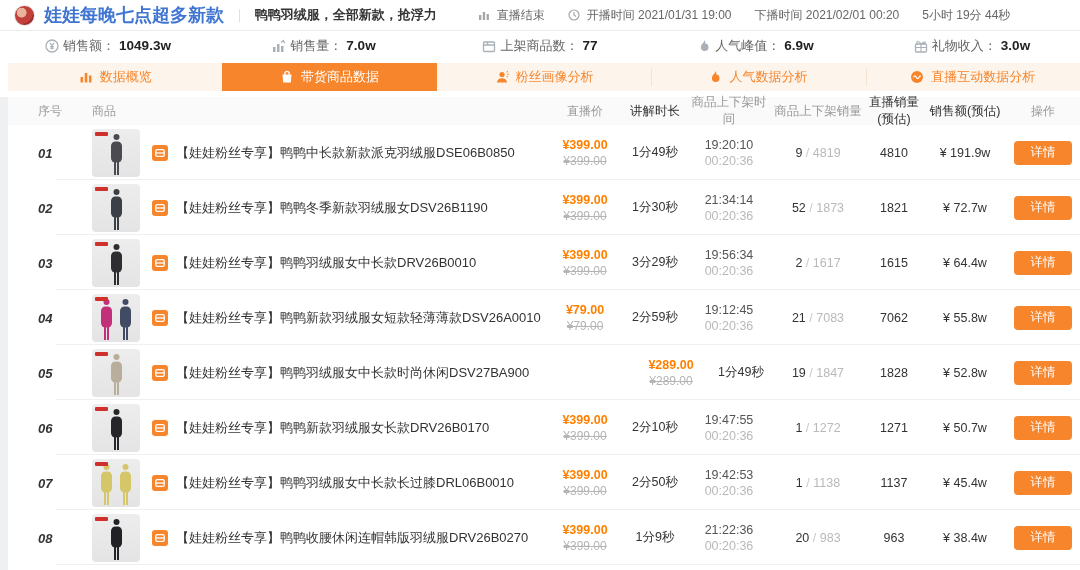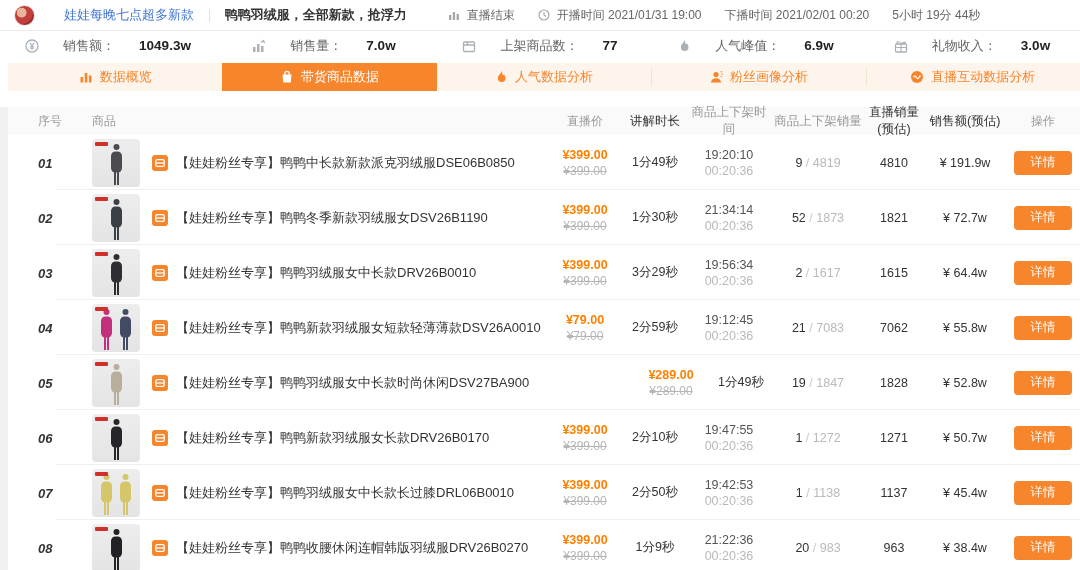--- a/index.html
+++ b/index.html
@@ -8,46 +8,46 @@
   :root{
     --accent:#f7852c; --price:#ff8000; --link:#4076d2;
     --txt:#333; --gray:#999; --lightgray:#b9b9b9;
     --tabbar:#fdf5ec; --thead:#fafafa; --line:#f0f0f0;
   }
   
   .topbar{ height:30px; display:flex; align-items:center; padding:0 14px; gap:9px; }
   .avatar{ width:21px; height:21px; border-radius:50%;
     background:radial-gradient(circle at 35% 35%, #e8b49a 0 26%, #c2403c 30% 62%, #9e2d2c 66%);
     border:1px solid #e3e3e3; flex:0 0 auto;}
-  .room-title{ color:var(--link); font-size:13px; font-weight:normal; text-decoration:none; cursor:pointer;margin-left:20px;}
+  .room-title{ color:var(--link); font-size:18px; font-weight:bold; text-decoration:none; cursor:pointer;}
   .tb-div{ color:#d9d9d9; font-size:13px; }
   .subtitle{ color:#333; font-size:13px; font-weight:bold; margin-right:26px;}
   .tb-item{ display:flex; align-items:center; gap:7px; color:#666; font-size:12px; }
   .tb-item .ic{ color:#a6a6a6; display:flex; }
   .tb-item + .tb-item{ margin-left:14px; }
   .tb-status{ margin-left:6px; }
   
   .statsbar{ height:30px; border-top:1px solid #ececec; display:flex; align-items:center; }
-  .stat{ flex:1; display:flex; align-items:center; justify-content:center; gap:24px; font-size:13px; color:#666;}
+  .stat{ flex:1; display:flex; align-items:center; justify-content:center; gap:4px; font-size:13px; color:#666;}
   .stat .ic{ color:#a9b0b7; display:flex; }
   .stat b{ color:#222; font-size:13.5px; }
   
   .tabwrap{ margin:3px 0 0 8px; }
   .tabs{ display:flex; height:28px; background:var(--tabbar); }
   .tab{ flex:1; display:flex; align-items:center; justify-content:center; gap:7px;
     font-size:13px; color:var(--accent); cursor:pointer; position:relative;}
   .tab + .tab::before{ content:''; position:absolute; left:0; top:5px; bottom:5px; width:1px; background:#f3e3d2;}
   .tab.active{ background:var(--accent); color:#fff; }
   .tab.active::before, .tab.active + .tab::before{ display:none; }
   .tab .ic{ display:flex; }
   
   .table{ margin-left:8px; position:relative; }
   .gutter{ position:absolute; left:-8px; top:0; width:8px; height:475px; background:#eef0f2; }
   .tr,.thead{ display:flex; align-items:center; }
-  .thead{ height:28px; margin-top:16px; background:var(--thead); color:#999; font-size:12px; }
+  .thead{ height:28px; margin-top:6px; background:var(--thead); color:#999; font-size:12px; }
   .tr{ height:55px; position:relative; }
   .tr::after{ content:''; position:absolute; left:48px; right:0; bottom:0; height:1px; background:var(--line); }
   .col-index{ width:84px; padding-left:30px; text-align:left; }
   .col-product{ flex:1; display:flex; align-items:center; text-align:center; }
   .col-price{ width:78px; text-align:center; }
   .col-duration{ width:62px; text-align:center; font-size:12.5px; color:#333; }
   .col-times{ width:86px; text-align:center; font-size:12.5px; }
   .col-shelf{ width:92px; text-align:center; font-size:12.5px; }
   .col-live{ width:60px; text-align:center; font-size:12.5px; color:#333; }
   .col-amount{ width:82px; text-align:center; font-size:12.5px; color:#333; }
@@ -172,35 +172,35 @@
     <span class="ic">
           <svg width="14" height="14" viewBox="0 0 14 14">
             <path d="M2.5 4.5h9l-.7 8h-7.6z" fill="currentColor"></path>
             <path d="M4.8 6V3.5a2.2 2.2 0 014.4 0V6" fill="none" stroke="currentColor" stroke-width="1.3"></path>
           </svg>
         </span>
     <span>带货商品数据</span>
   </div>
       <div class="tab">
     <span class="ic">
-          <svg width="13" height="14" viewBox="0 0 13 14">
-            <path d="M6.5 0.8c.3 2.8-3.6 4-3.6 7.4a3.8 3.8 0 007.6 0c0-1.8-.9-2.7-1.4-3.8-.5 1-1.6.9-1.7-.5-.1-1-.4-2.2-.9-3.1z" fill="currentColor"></path>
-          </svg>
-        </span>
-    <span>人气数据分析</span>
-  </div>
-      <div class="tab">
-    <span class="ic">
           <svg width="14" height="14" viewBox="0 0 14 14">
             <circle cx="7" cy="4.5" r="2.6" fill="currentColor"></circle>
             <path d="M1.8 12.5a5.3 5.3 0 0110.4 0z" fill="currentColor"></path>
             <path d="M11.5 2l1.5-.5M11.5 6.5l1.5.5M12.2 4.2h1.6" stroke="currentColor" stroke-width="1"></path>
           </svg>
         </span>
     <span>粉丝画像分析</span>
+  </div>
+      <div class="tab">
+    <span class="ic">
+          <svg width="13" height="14" viewBox="0 0 13 14">
+            <path d="M6.5 0.8c.3 2.8-3.6 4-3.6 7.4a3.8 3.8 0 007.6 0c0-1.8-.9-2.7-1.4-3.8-.5 1-1.6.9-1.7-.5-.1-1-.4-2.2-.9-3.1z" fill="currentColor"></path>
+          </svg>
+        </span>
+    <span>人气数据分析</span>
   </div>
       <div class="tab">
     <span class="ic">
           <svg width="14" height="14" viewBox="0 0 14 14">
             <circle cx="7" cy="7" r="6" fill="currentColor"></circle>
             <path d="M3.5 7.3c1-1.8 2-1.8 2.8 0s1.9 1.8 2.8 0 1-1.6 1.4-.6" fill="none" stroke="#fff" stroke-width="1.2"></path>
           </svg>
         </span>
     <span>直播互动数据分析</span>
   </div>

